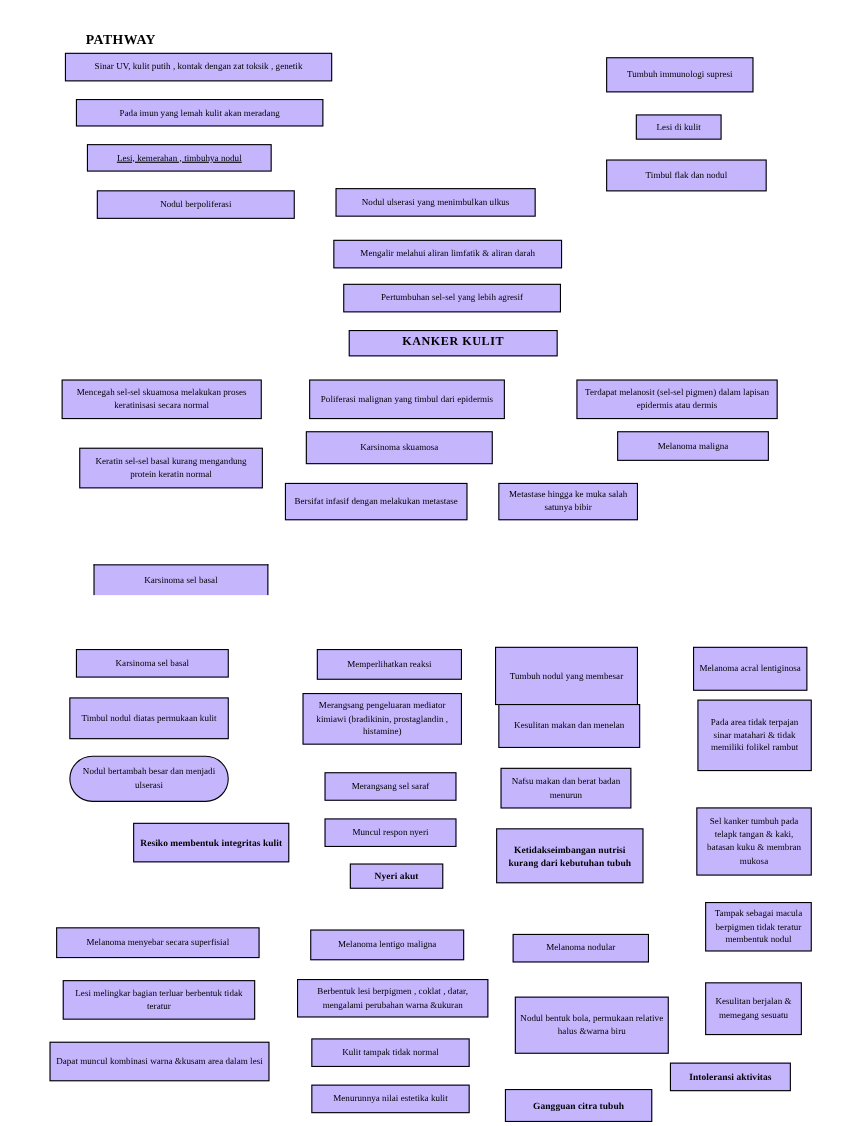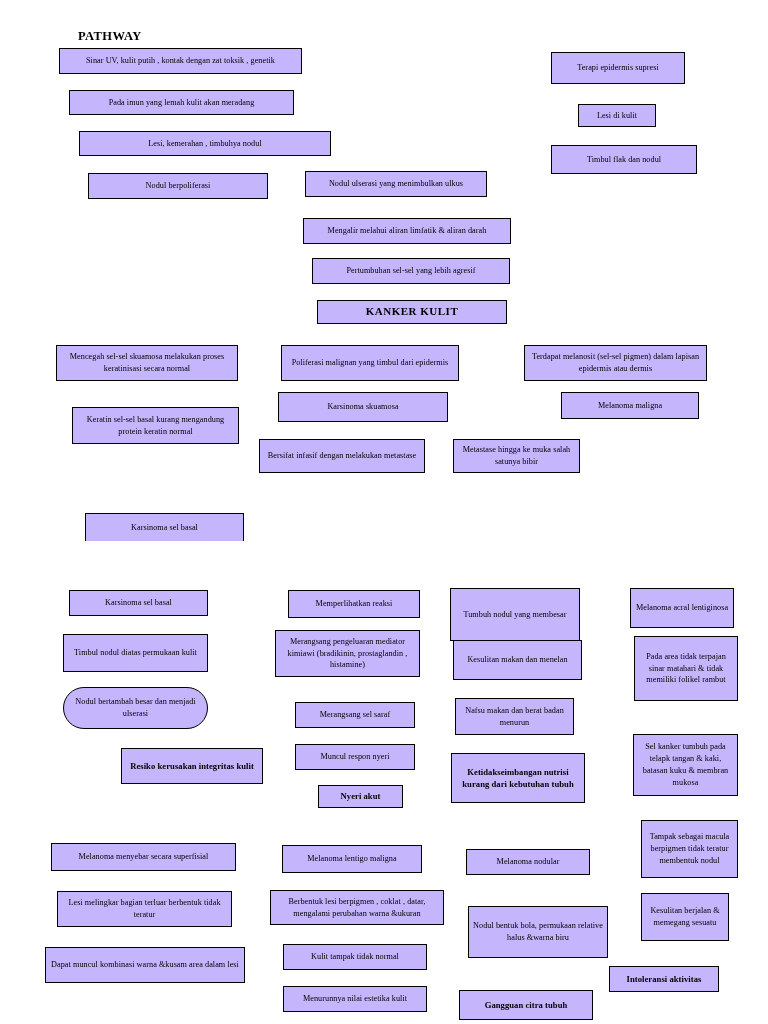--- a/index.html
+++ b/index.html
@@ -65,28 +65,28 @@
 
 <div id="canvas">
   <div class="title" style="left:78px; top:29px;">PATHWAY</div>
   <div id="nodes-layer">
       <div class="node" style="left: 59px; top: 48px; width: 243px; height: 26px;">
         <span>Sinar UV, kulit putih , kontak dengan zat toksik , genetik</span>
       </div>
       <div class="node" style="left: 69px; top: 90px; width: 225px; height: 25px;">
         <span>Pada imun yang lemah kulit akan meradang</span>
       </div>
-      <div class="node" style="left: 79px; top: 131px; width: 252px; height: 25px;">
+      <div class="node" style="left: 79px; top: 131px; width: 168px; height: 25px; text-decoration: underline;">
         <span>Lesi, kemerahan , timbuhya nodul</span>
       </div>
       <div class="node" style="left: 88px; top: 173px; width: 180px; height: 26px;">
         <span>Nodul berpoliferasi</span>
       </div>
       <div class="node" style="left: 551px; top: 52px; width: 134px; height: 32px;">
-        <span>Terapi epidermis supresi</span>
+        <span>Tumbuh immunologi supresi</span>
       </div>
       <div class="node" style="left: 578px; top: 104px; width: 78px; height: 23px;">
         <span>Lesi di kulit</span>
       </div>
       <div class="node" style="left: 551px; top: 145px; width: 146px; height: 29px;">
         <span>Timbul flak dan nodul</span>
       </div>
       <div class="node" style="left: 305px; top: 171px; width: 182px; height: 26px;">
         <span>Nodul ulserasi yang menimbulkan ulkus</span>
       </div>
@@ -129,21 +129,21 @@
       <div class="node" style="left: 69px; top: 590px; width: 139px; height: 26px;">
         <span>Karsinoma sel basal</span>
       </div>
       <div class="node" style="left: 63px; top: 634px; width: 145px; height: 38px;">
         <span>Timbul nodul diatas permukaan kulit</span>
       </div>
       <div class="node" style="left: 63px; top: 687px; width: 145px; height: 42px; border-radius: 21px;">
         <span>Nodul bertambah besar dan menjadi ulserasi</span>
       </div>
       <div class="node bold" style="left: 121px; top: 748px; width: 142px; height: 36px;">
-        <span>Resiko kerusakan integritas kulit</span>
+        <span>Resiko membentuk integritas kulit</span>
       </div>
       <div class="node" style="left: 288px; top: 590px; width: 132px; height: 28px;">
         <span>Memperlihatkan reaksi</span>
       </div>
       <div class="node" style="left: 275px; top: 630px; width: 145px; height: 47px;">
         <span>Merangsang pengeluaran mediator kimiawi (bradikinin, prostaglandin , histamine)</span>
       </div>
       <div class="node" style="left: 295px; top: 702px; width: 120px; height: 26px;">
         <span>Merangsang sel saraf</span>
       </div>
@@ -197,21 +197,21 @@
       </div>
       <div class="node" style="left: 466px; top: 849px; width: 124px; height: 26px;">
         <span>Melanoma nodular</span>
       </div>
       <div class="node" style="left: 468px; top: 906px; width: 140px; height: 52px;">
         <span>Nodul bentuk bola, permukaan relative halus &amp;warna biru</span>
       </div>
       <div class="node bold" style="left: 459px; top: 990px; width: 134px; height: 30px;">
         <span>Gangguan citra tubuh</span>
       </div>
-      <div class="node" style="left: 641px; top: 820px; width: 97px; height: 58px;">
+      <div class="node" style="left: 641px; top: 820px; width: 97px; height: 45px;">
         <span>Tampak sebagai macula berpigmen tidak teratur membentuk nodul</span>
       </div>
       <div class="node" style="left: 641px; top: 893px; width: 88px; height: 48px;">
         <span>Kesulitan berjalan &amp; memegang sesuatu</span>
       </div>
       <div class="node bold" style="left: 609px; top: 966px; width: 110px; height: 26px;">
         <span>Intoleransi aktivitas</span>
       </div>
     </div>
 </div>

